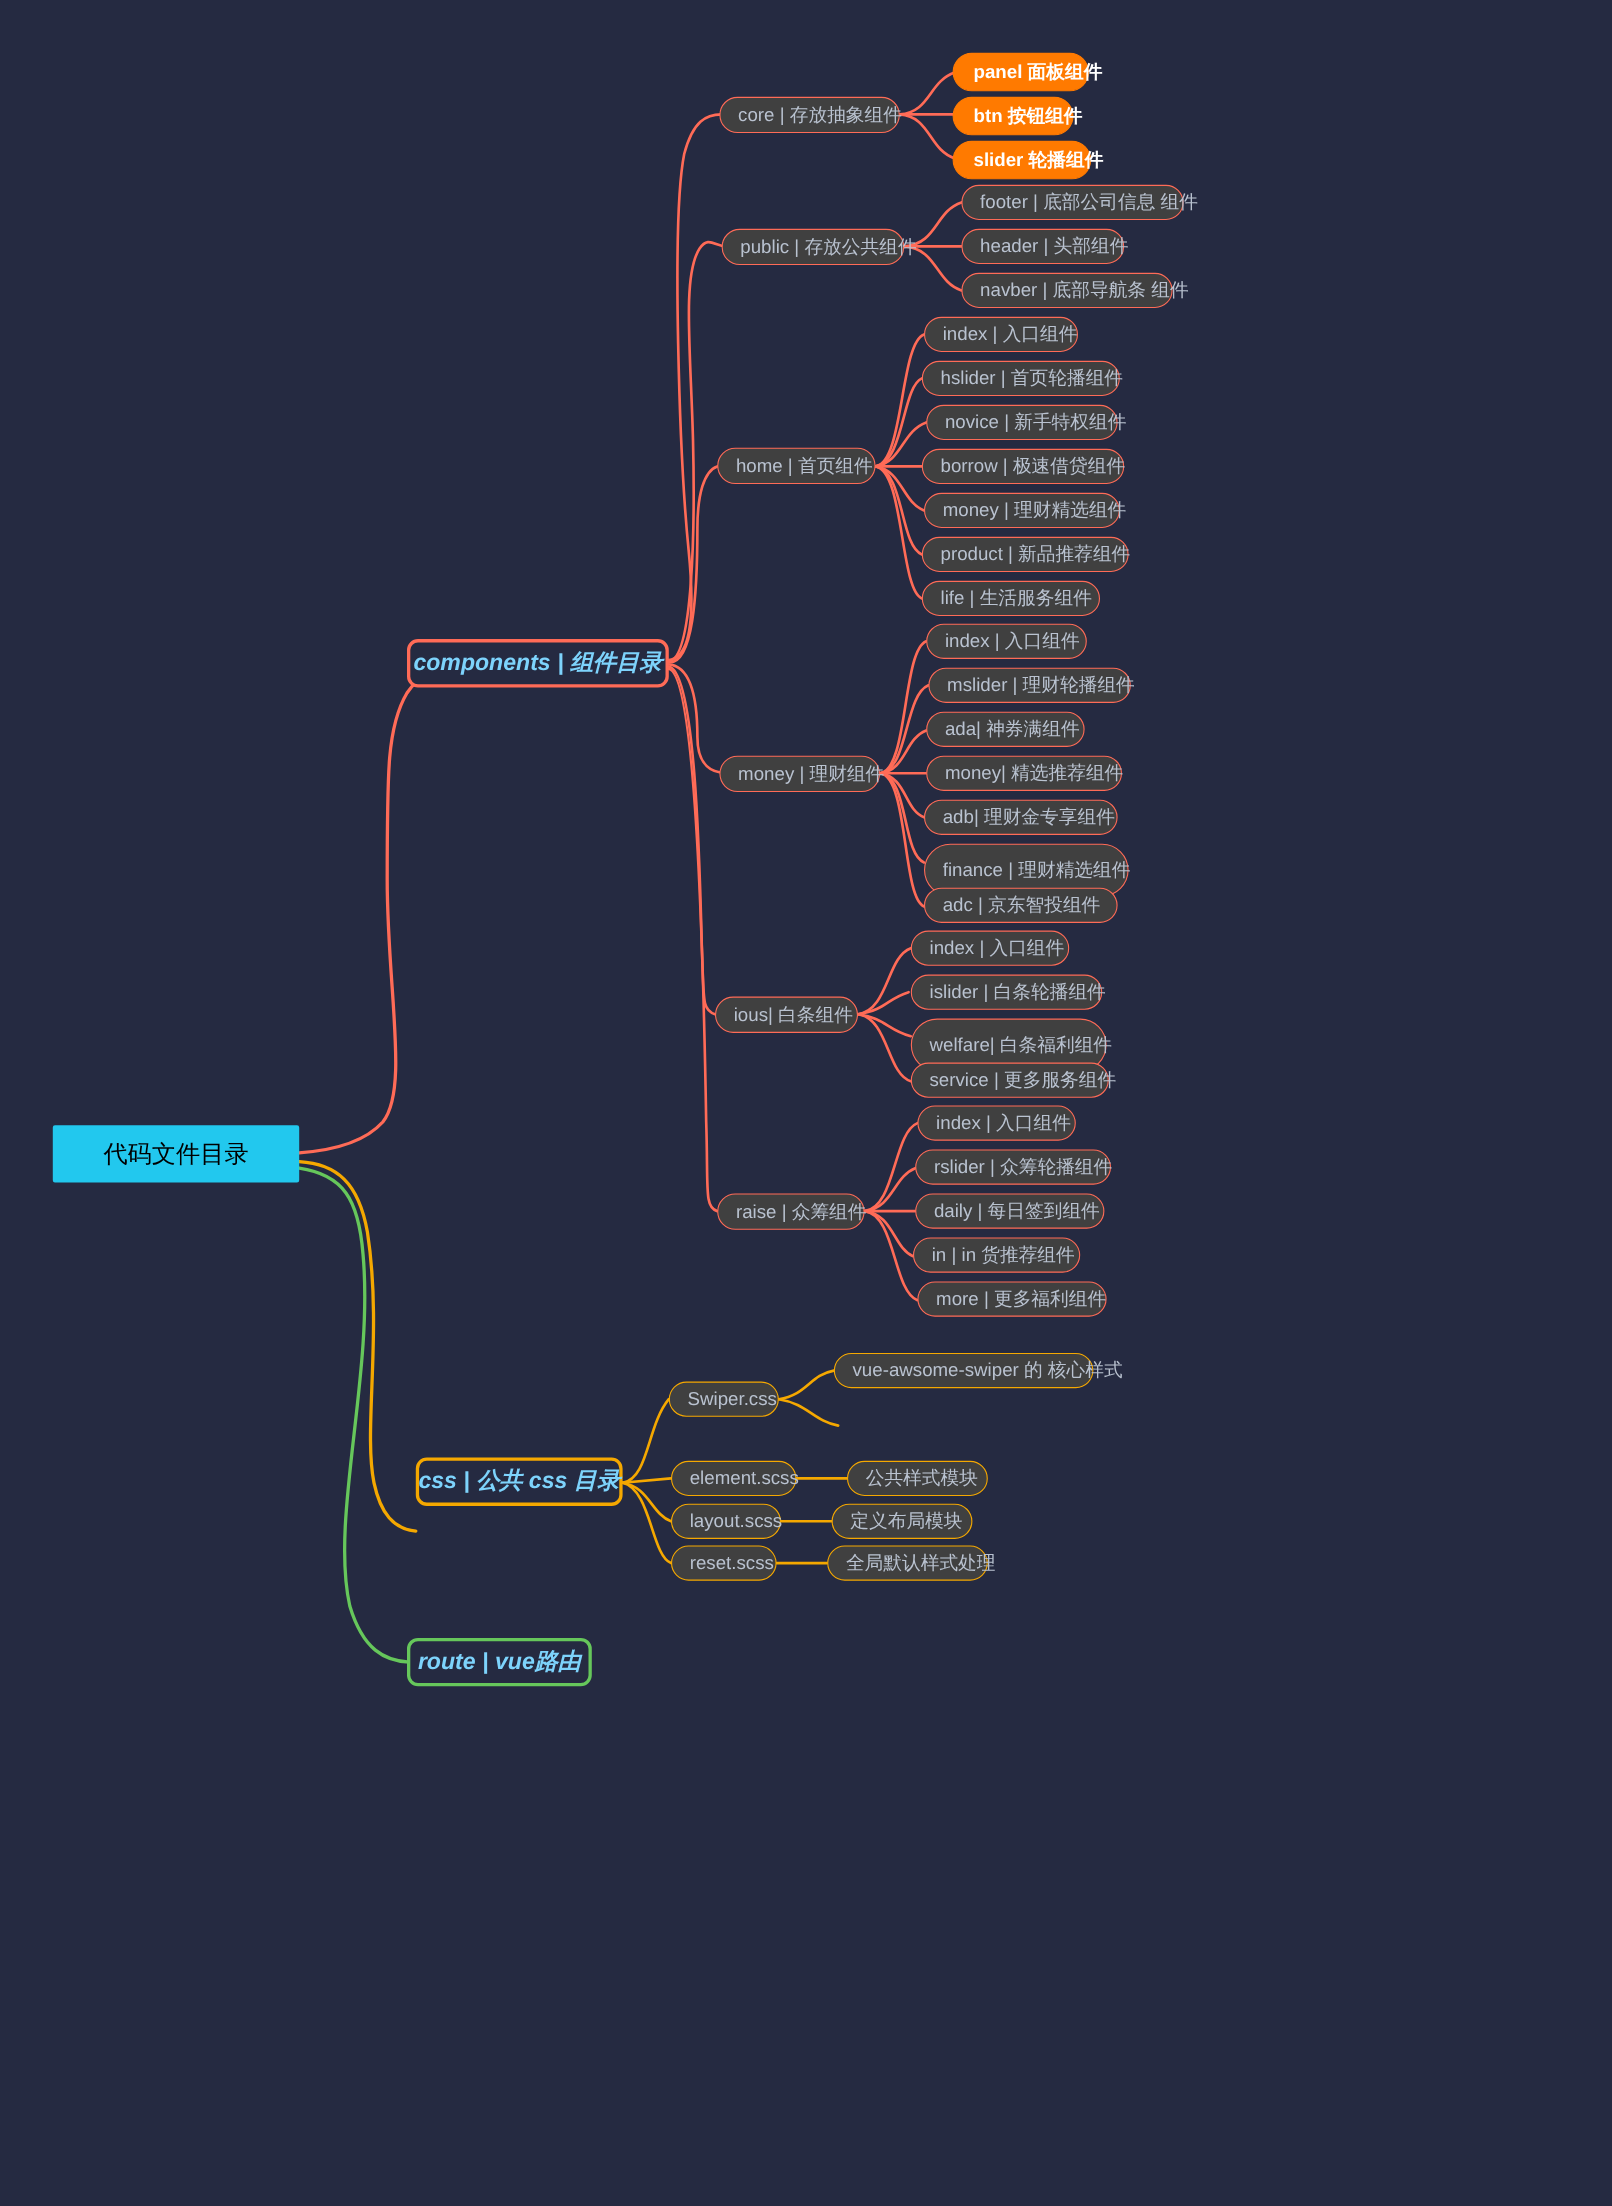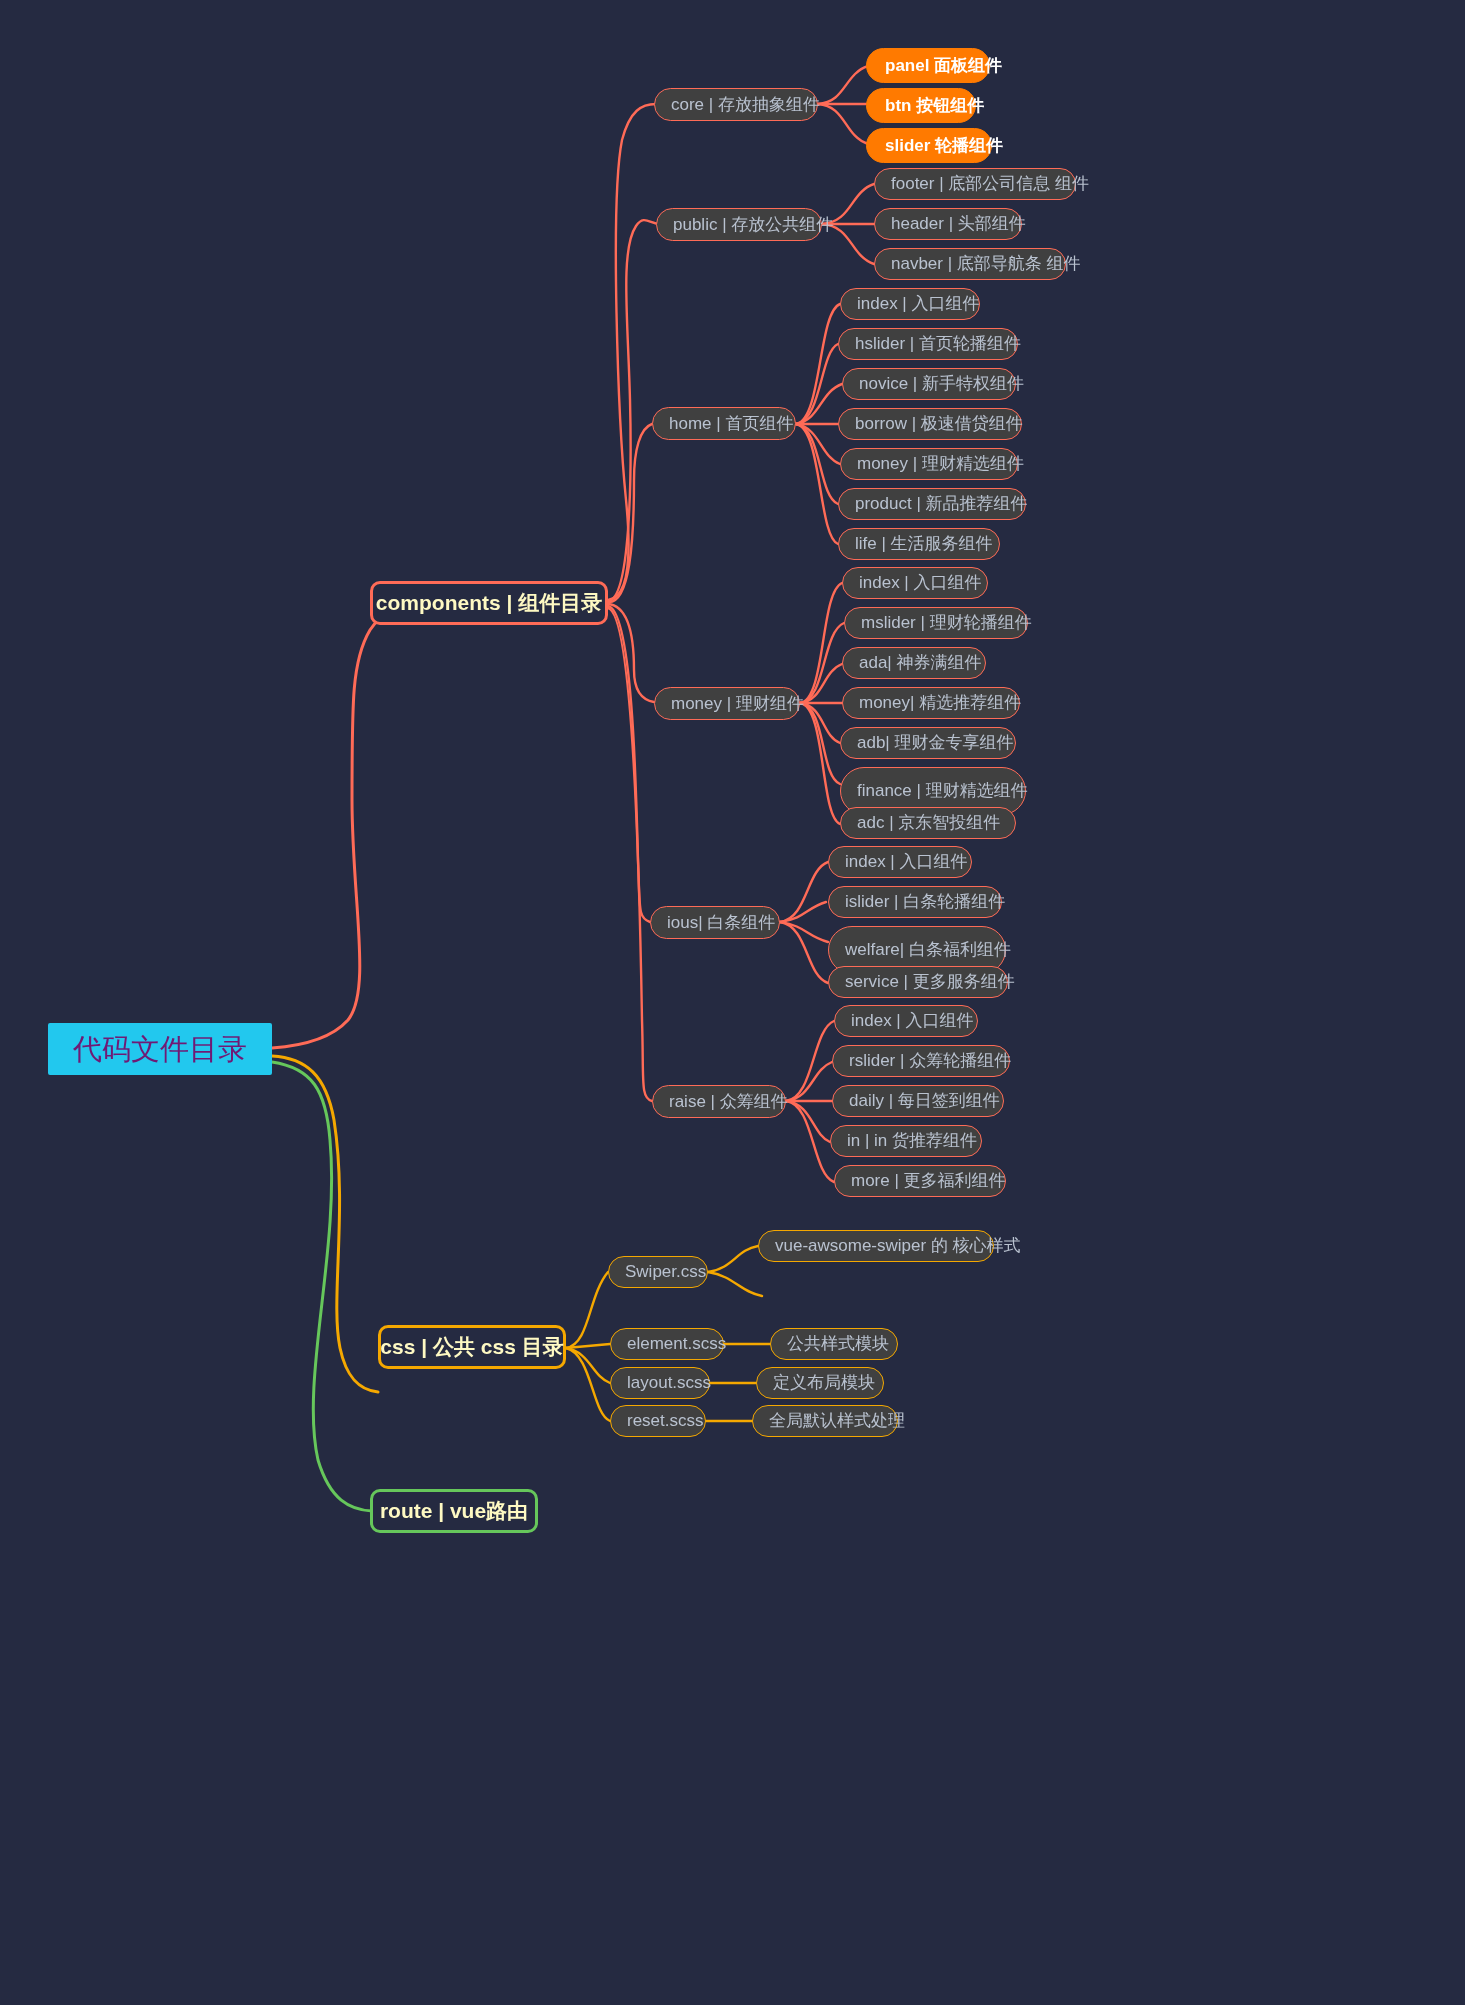--- a/index.html
+++ b/index.html
@@ -30,37 +30,38 @@
     align-items: center;
     justify-content: flex-start;
     white-space: pre;
     line-height: 1.25;
   }
   
   .n-root {
     background: #22c8ee;
     border: 2px solid #22c8ee;
     border-radius: 2px;
-    color: #701a75;
-    font-size: 29px;
+    color: #000000;
+    font-size: 22px;
     font-weight: 400;
     padding: 0 22px;
     justify-content: center;
   }
   
   .n-trunk {
     border-radius: 10px;
     border-width: 3px;
     border-style: solid;
     background: #252a41;
-    color: #fef9c3;
+    color: #7dd3fc;
     font-size: 21px;
     font-weight: bold;
     padding: 0 22px;
     justify-content: center;
+    font-style: italic;
   }
   .c-red   { border-color: #ff6b57; }
   .c-amber { border-color: #f5a800; }
   .c-green { border-color: #66c75b; }
 
   
   .n-pill {
     border-radius: 999px;
     border: 1.6px solid #ff6b57;
     background: #404040;

